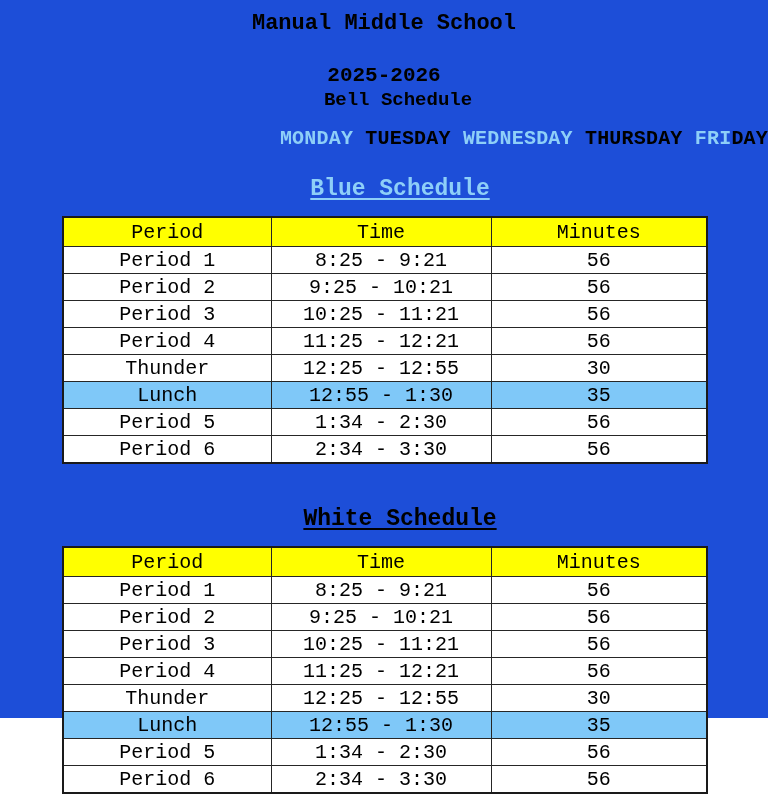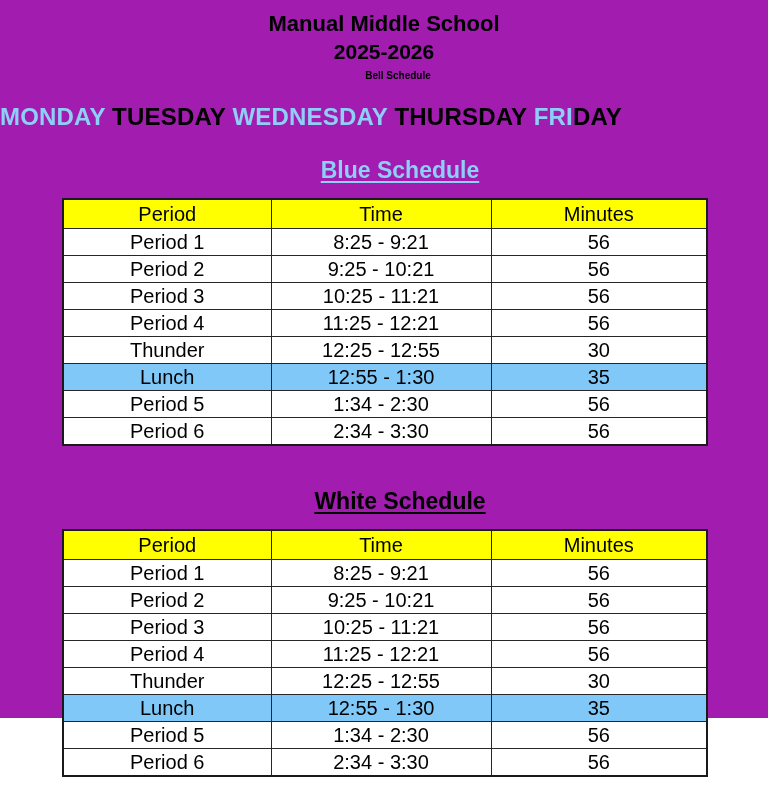--- a/index.html
+++ b/index.html
@@ -11,51 +11,53 @@
     width: 768px;
     height: 810px;
     font-family: "Liberation Sans", sans-serif;
     color: #000000;
     overflow: hidden;
   }
   .page {
     position: relative;
     width: 768px;
     height: 718px;
-    background: #a21caf;
+    background: #1d4ed8;
+    font-family: Liberation Mono, monospace;
   }
 
   
   .title-block {
     text-align: center;
     padding-top: 10px;
   }
   .school-name {
     font-size: 22px;
     font-weight: bold;
     line-height: 28px;
     letter-spacing: 0px;
   }
   .school-year {
     font-size: 21px;
     font-weight: bold;
     line-height: 27px;
+    margin-top: 24px;
   }
   .doc-subtitle {
-    font-size: 10px;
+    font-size: 19px;
     font-weight: bold;
     line-height: 22px;
     margin-left: 28px;
   }
 
   
   .days-line {
-    text-align: left;
+    text-align: right;
     margin-top: 16px;
-    font-size: 24px;
+    font-size: 20px;
     font-weight: bold;
     letter-spacing: 0.2px;
   }
   .days-line .seg { white-space: pre; }
   .day-blue { color: #8ECFF8; }
   .day-black { color: #000000; }
 
   
   .section-heading {
     text-align: center;

